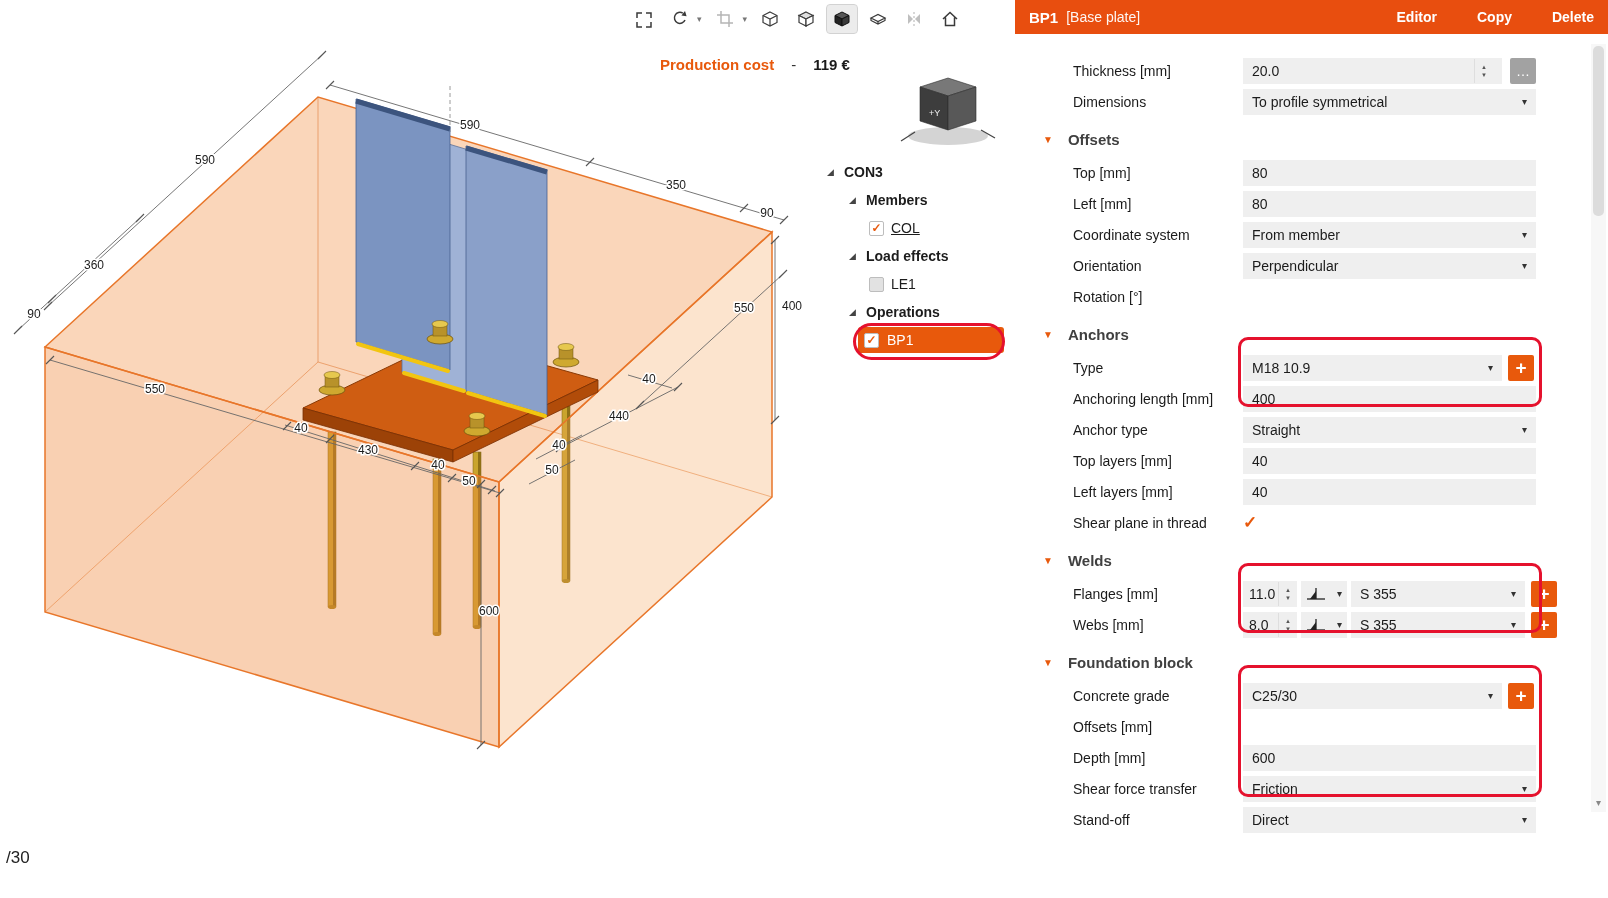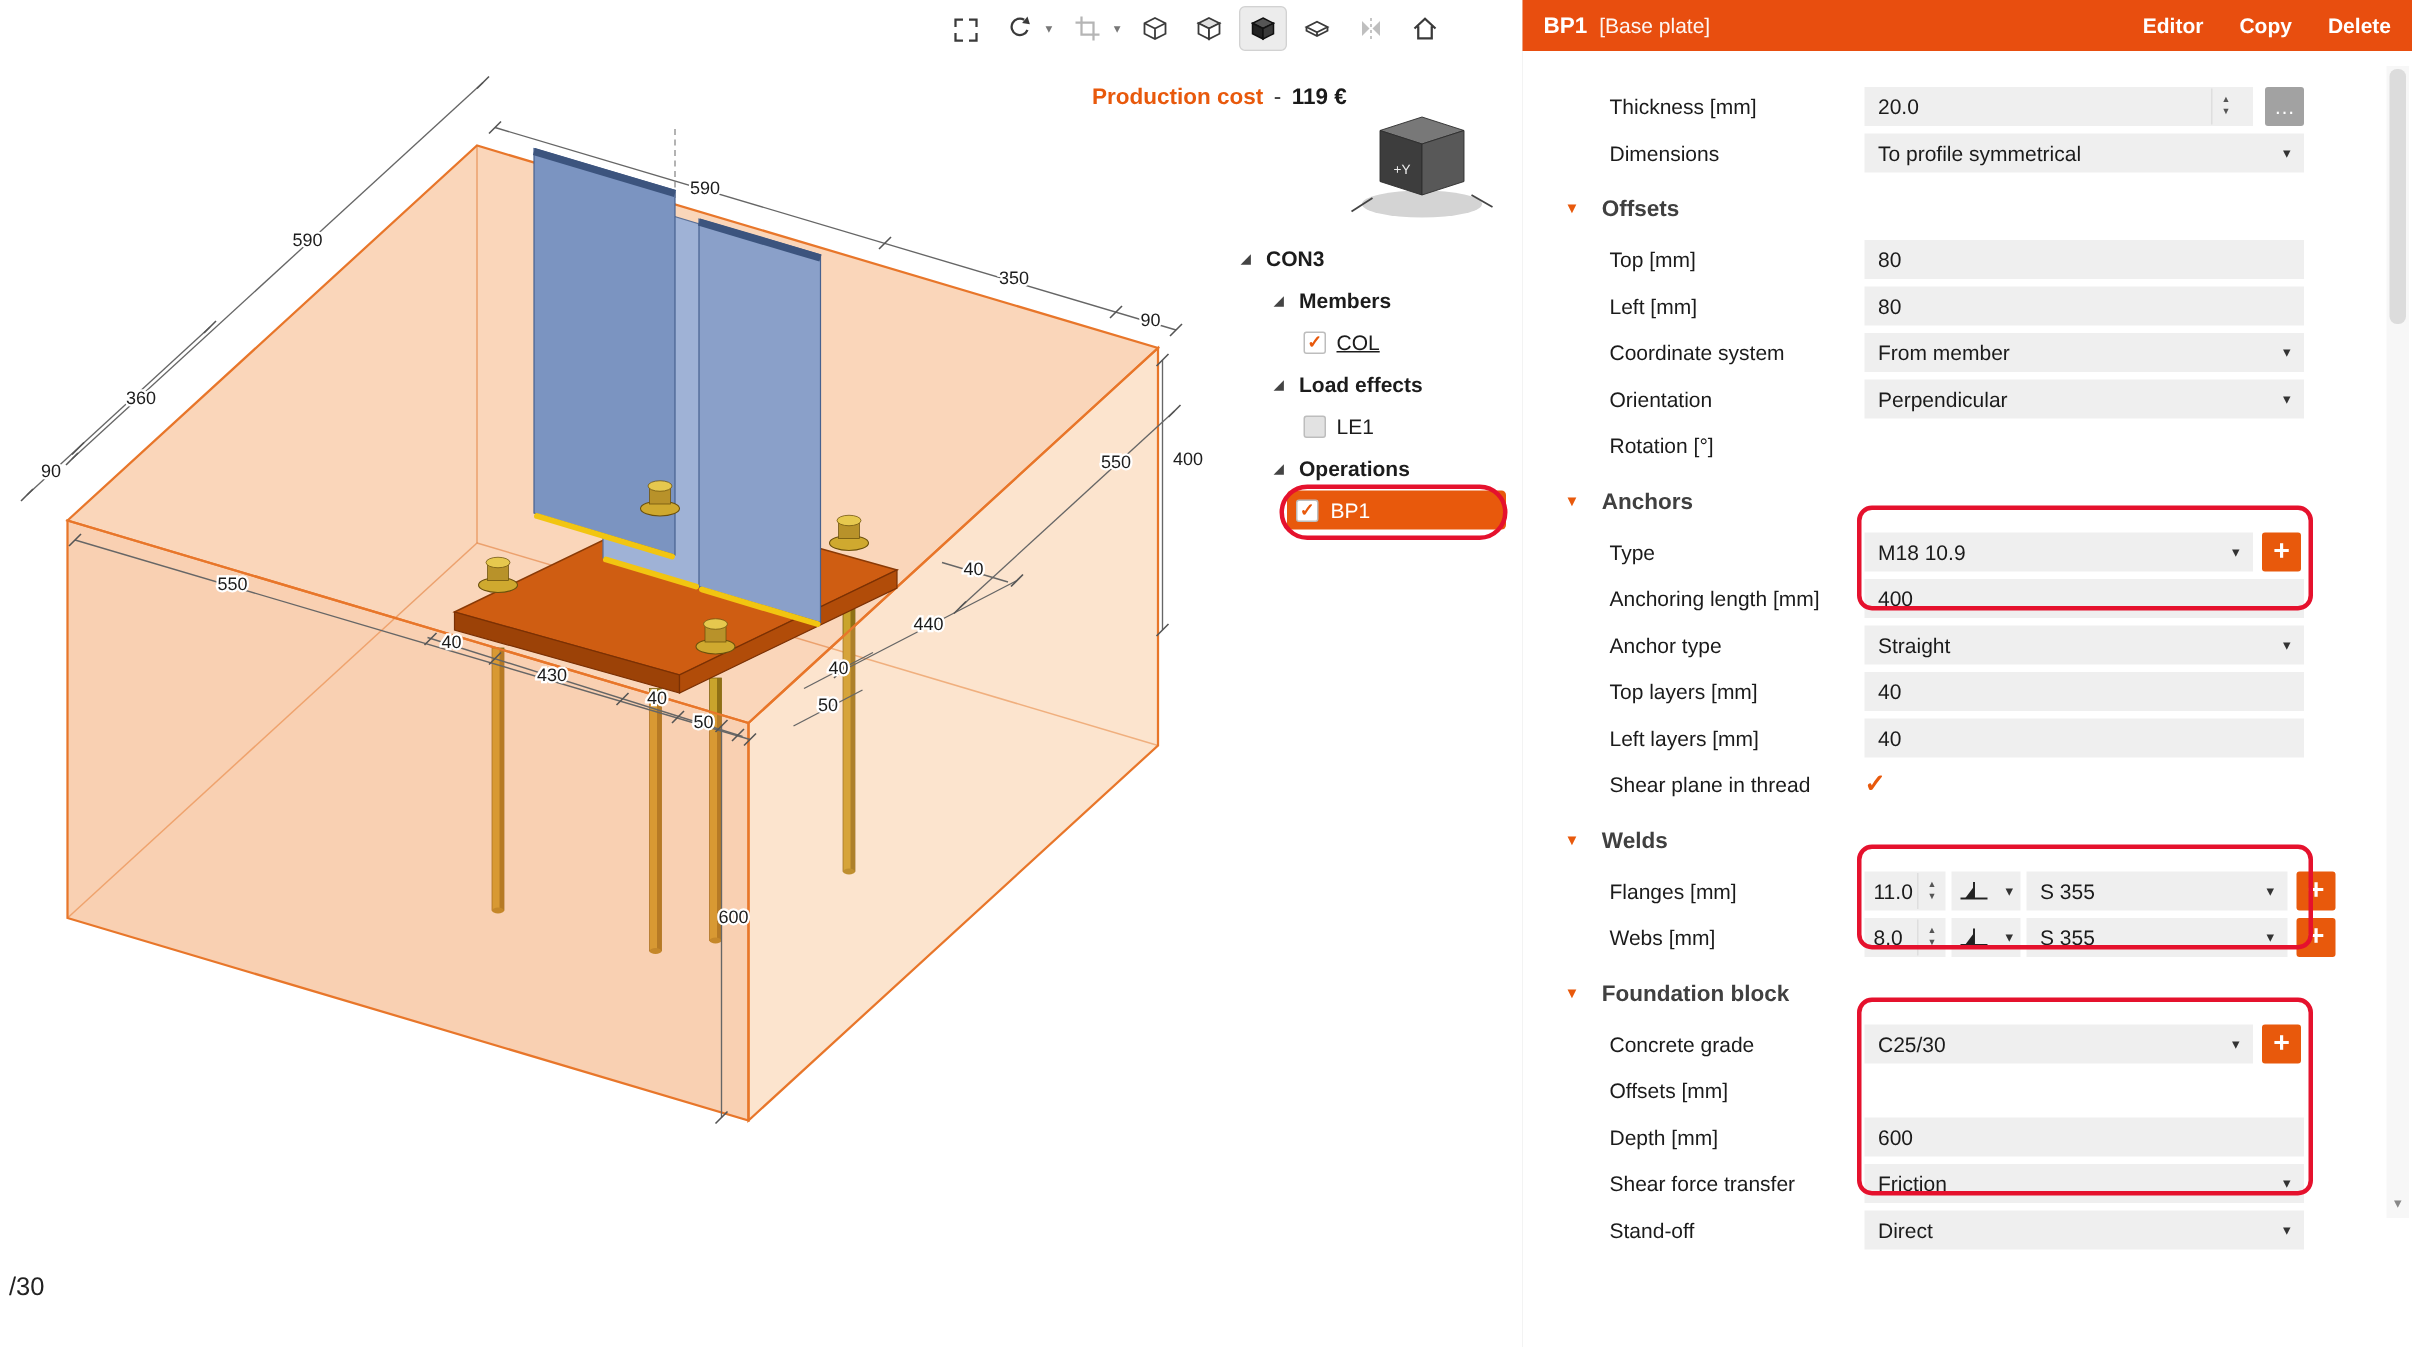--- a/index.html
+++ b/index.html
@@ -7,21 +7,21 @@
   #app{position:relative;width:1608px;height:898px}
 
   
   #viewport{position:absolute;left:0;top:0;width:1015px;height:898px;background:#fff;border-right:1px solid #cfcfcf}
   #scene{position:absolute;left:0;top:0}
   .dimlbl{font-size:12px;fill:#1c1c1c;stroke:#ffffff;stroke-width:3px;paint-order:stroke;text-anchor:middle;font-family:"Liberation Sans",sans-serif}
   #toolbar{position:absolute;left:628px;top:5px;display:flex;align-items:center;gap:6px}
   .tbtn{width:30px;height:28px;display:flex;align-items:center;justify-content:center;border-radius:3px}
   .tbtn.selected{background:#ececec;outline:1px solid #d2d2d2}
   .tchev{font-size:9px;color:#777;margin:0 2px 0 -3px}
-  #prodcost{position:absolute;left:728px;top:56px;display:flex;gap:7px;align-items:flex-start;font-size:15px}
+  #prodcost{position:absolute;left:660px;top:56px;display:flex;gap:17px;align-items:flex-start;font-size:15px}
   #prodcost .pc-label{color:#e8590c;font-weight:bold}
   #prodcost .pc-sep{color:#333}
   #prodcost .pc-value{color:#1a1a1a;font-weight:bold}
   #navcube{position:absolute;left:893px;top:72px}
   #corner-text{position:absolute;left:6px;top:848px;font-size:17px;color:#222}
 
   
   #tree{position:absolute;left:815px;top:158px;width:196px;font-size:14px;color:#1c1c1c}
   .trow{height:28px;display:flex;align-items:center;gap:7px}
   .lvl0{padding-left:12px}.lvl1{padding-left:34px}.lvl2{padding-left:54px}
@@ -30,21 +30,21 @@
   .cb{width:15px;height:15px;background:#fff;border:1px solid #bdbdbd;display:flex;align-items:center;justify-content:center;font-size:12px;font-weight:bold;color:#e8590c;border-radius:2px;box-sizing:border-box}
   .cb.empty{background:#e2e2e2;color:transparent}
   .tlink{text-decoration:underline}
   .bp1row{margin-left:43px;width:140px;height:26px;background:#e8590c;border-radius:3px;display:flex;align-items:center;gap:8px;padding-left:6px;color:#fff}
 
   
   #panel{position:absolute;left:1015px;top:0;width:593px;height:898px;background:#fff}
   #panel-header{height:34px;background:#e84e0f;color:#fff;display:flex;align-items:center;padding:0 14px;box-sizing:border-box}
   #panel-header .ttl{font-weight:bold;font-size:15px}
   #panel-header .sub{font-size:14px;margin-left:8px;opacity:.95}
-  #panel-header .actions{margin-left:auto;display:flex;gap:24px;font-size:14px;font-weight:bold}
+  #panel-header .actions{margin-left:auto;display:flex;gap:40px;font-size:14px;font-weight:bold}
   #panel-header .actions div{cursor:default}
   #panel-body{padding-top:21px}
   .prow{height:31px;display:flex;align-items:center;padding-left:58px}
   .plabel{width:170px;font-size:14px;color:#1b1b1b}
   .psection{height:36px;margin-top:4px;display:flex;align-items:center;padding-left:28px;gap:15px}
   .sec-caret{color:#e8590c;font-size:10px}
   .sec-title{color:#404040;font-weight:bold;font-size:15px}
   .fld{height:26px;background:#efefef;display:flex;align-items:center;padding:0 9px;font-size:14px;color:#1b1b1b;box-sizing:border-box}
   .fld .caret{margin-left:auto;font-size:10px;color:#333}
   .w-full{width:293px}

